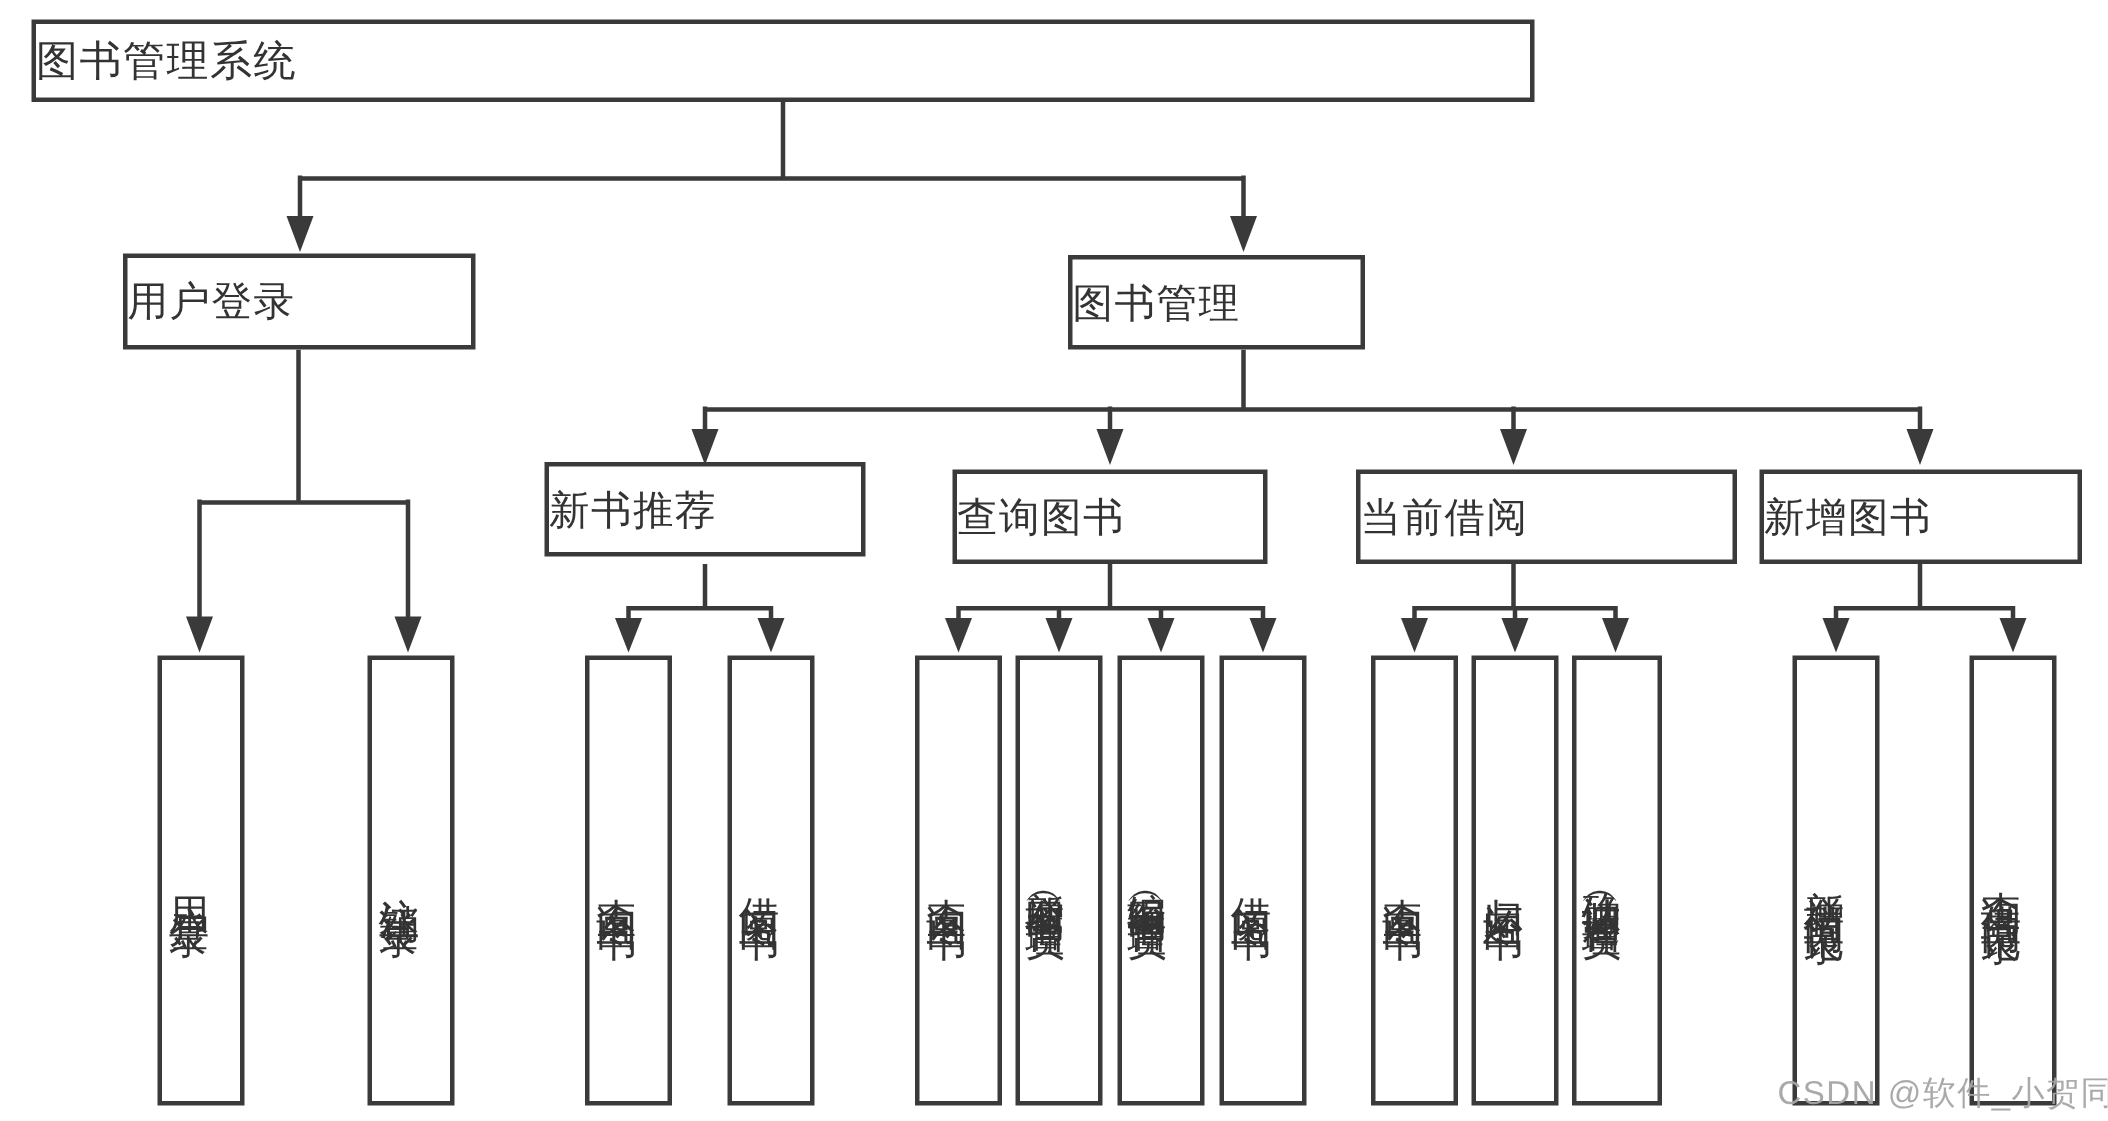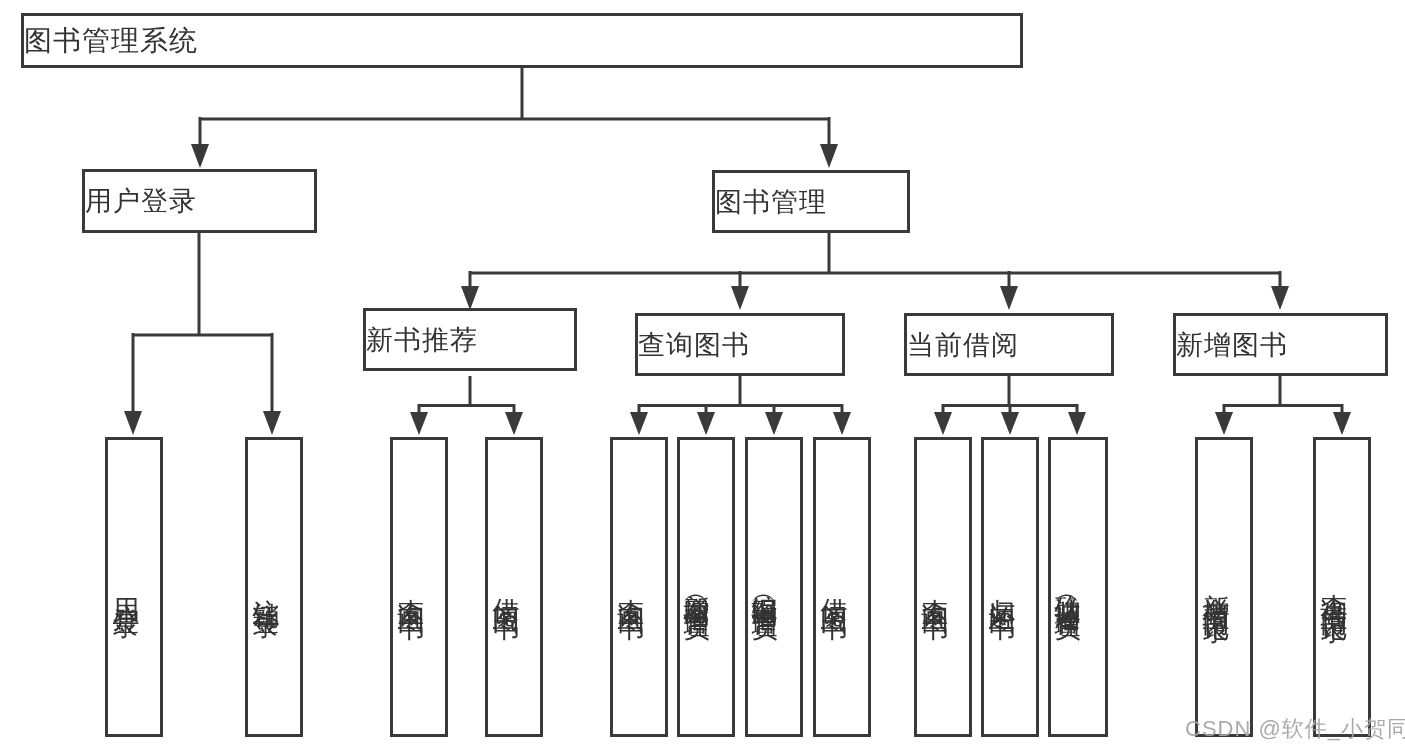--- a/index.html
+++ b/index.html
@@ -128,21 +128,21 @@
   <div class="node" style="left:712px; top:170px; width:198px; height:63px;">
     <span class="hlabel">图书管理</span>
   </div>
 
   <div class="node" style="left:363px; top:308px; width:214px; height:63px;">
     <span class="hlabel">新书推荐</span>
   </div>
   <div class="node" style="left:635px; top:313px; width:210px; height:63px;">
     <span class="hlabel">查询图书</span>
   </div>
-  <div class="node" style="left:904px; top:313px; width:210px; height:63px;">
+  <div class="node" style="left:904px; top:313px; width:254px; height:63px;">
     <span class="hlabel">当前借阅</span>
   </div>
   <div class="node" style="left:1173px; top:313px; width:215px; height:63px;">
     <span class="hlabel">新增图书</span>
   </div>
 
   <div class="node leaf" style="left:105px;">
     <span class="vtext">用户登录</span>
   </div>
   <div class="node leaf" style="left:245px;">

